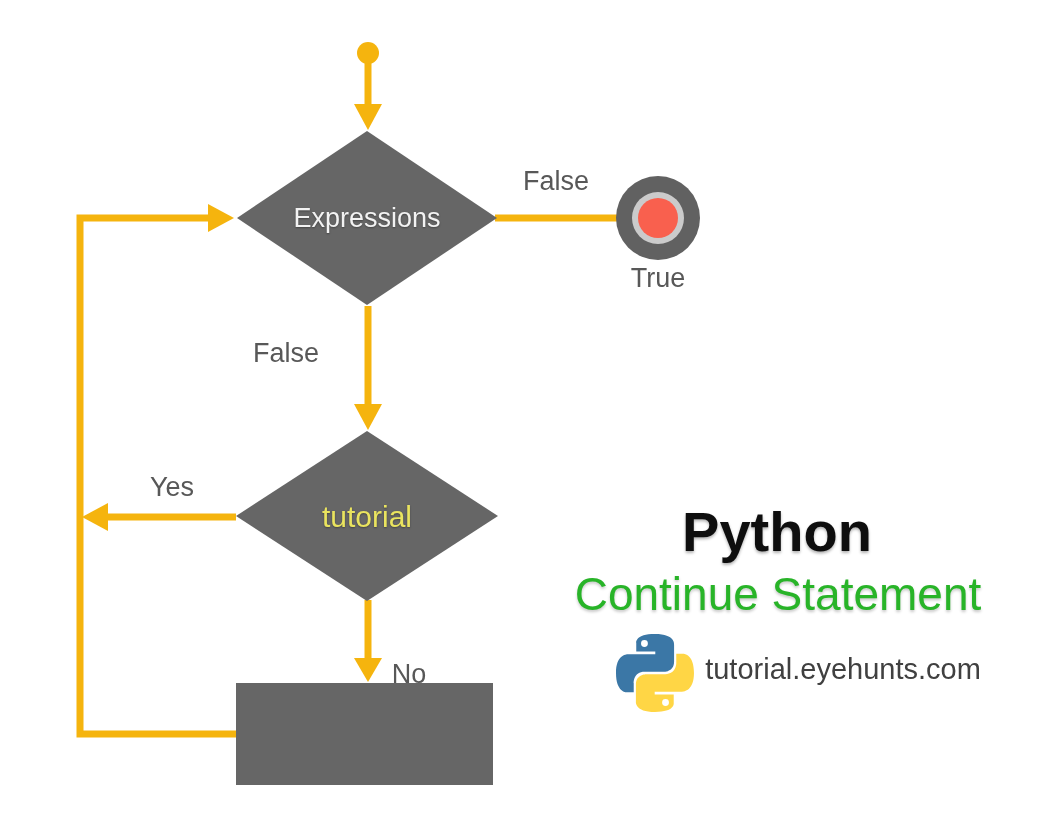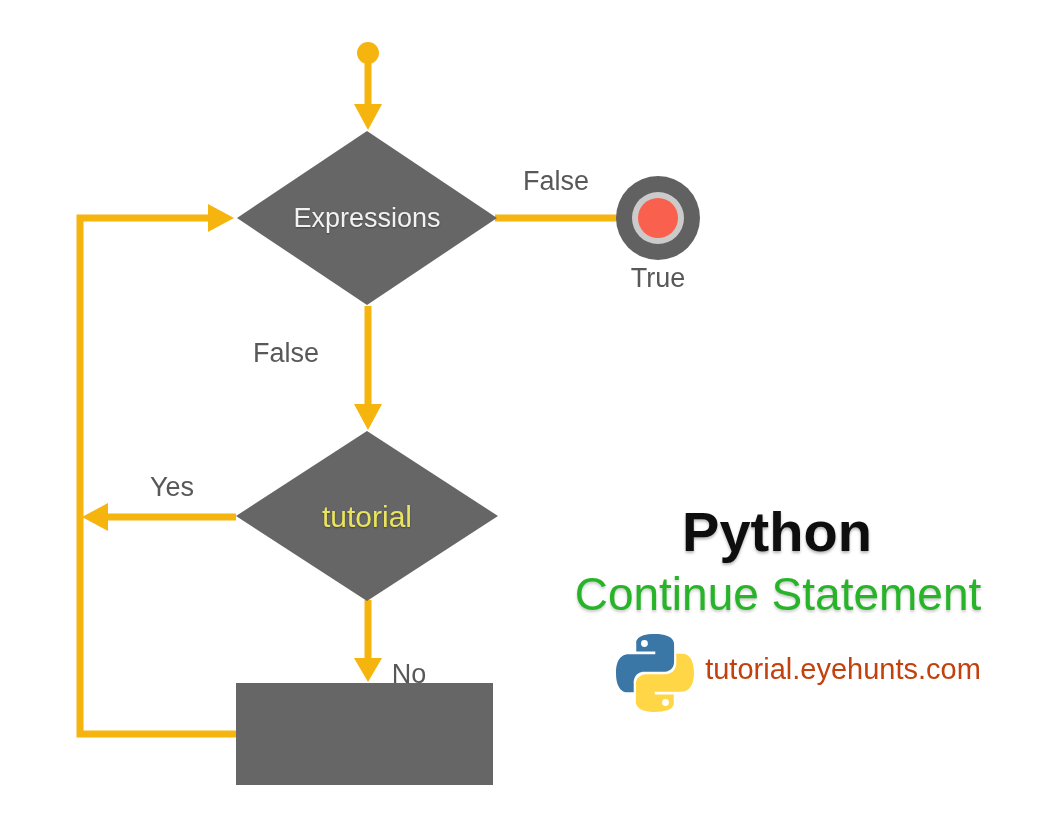--- a/index.html
+++ b/index.html
@@ -42,21 +42,21 @@
     color:#0e0e0e;
     text-shadow:0 2px 3px rgba(0,0,0,.30);
   }
   .title-sub{
     font-size:46px;
     color:#28B428;
     text-shadow:0 2px 3px rgba(0,0,0,.22);
   }
   .site-text{
     font-size:29px;
-    color:#c2410c;
+    color:#404040;
   }
   .logo-wrap{
     position:absolute;
     left:616px;top:631px;
     width:78px;height:84px;
   }
 </style>
 </head>
 <body>
 

